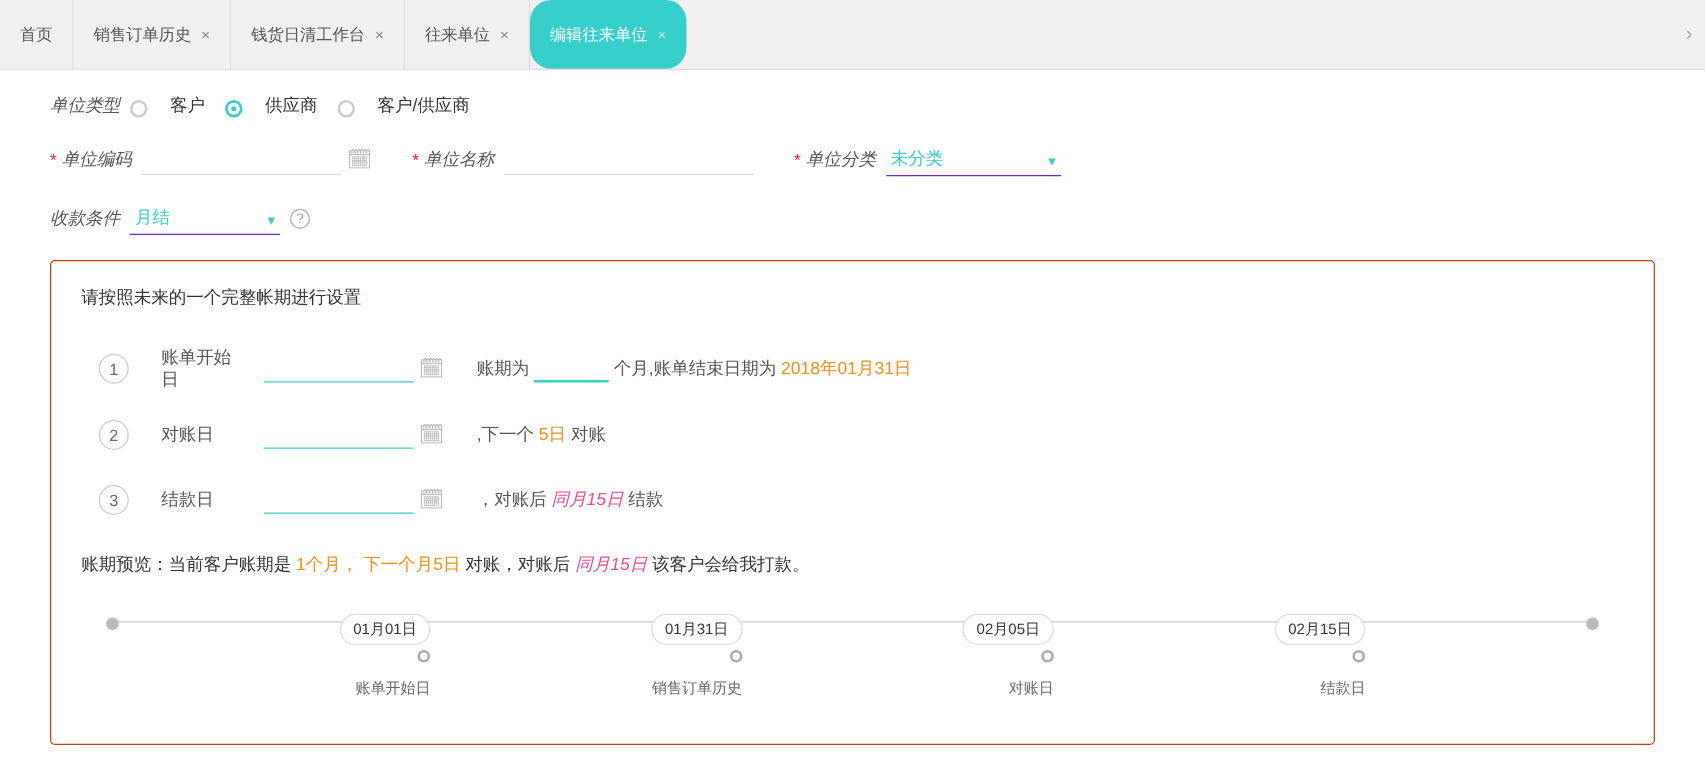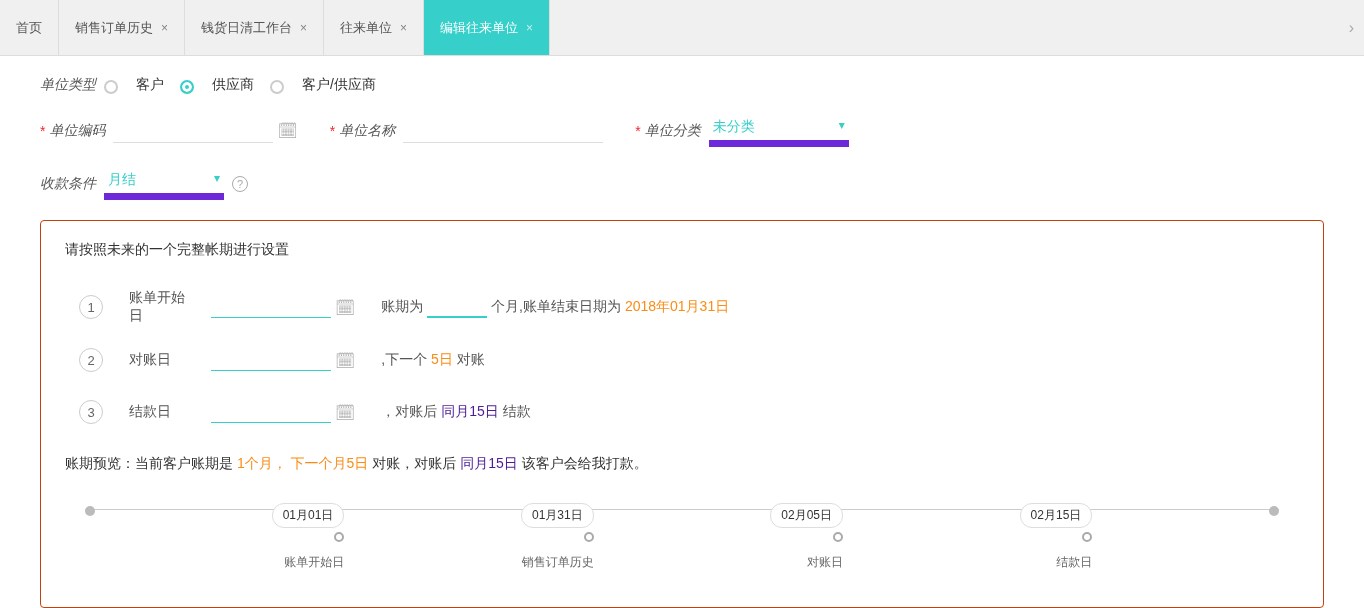--- a/index.html
+++ b/index.html
@@ -9,21 +9,21 @@
     .tab-bar {
       display: flex; align-items: stretch; background: #f0f0f0;
       border-bottom: 1px solid #ddd; height: 56px;
     }
     .tab {
       display: flex; align-items: center; padding: 0 16px; cursor: pointer;
       border-right: 1px solid #ddd; color: #555; font-size: 13px; white-space: nowrap;
       background: #f0f0f0; position: relative;
     }
     .tab.active {
-      background: #36cfc9; color: #fff;
+      background: #36cfc9; color: #fff; border-radius: 17px;
     }
     .tab .close-btn {
       margin-left: 8px; font-size: 12px; cursor: pointer; opacity: 0.7;
     }
     .tab-more {
       margin-left: auto; display: flex; align-items: center;
       padding: 0 10px; cursor: pointer; font-size: 16px; color: #aaa;
     }
 
     
@@ -55,21 +55,21 @@
     
     .input-field {
       border: none; border-bottom: 1px solid #ddd; outline: none;
       padding: 4px 4px; font-size: 14px; color: #333; width: 160px;
     }
     .input-with-icon { position: relative; display: inline-flex; align-items: center; }
     .input-icon { color: #aaa; margin-left: 4px; cursor: pointer; font-size: 16px; }
 
     
     .select-field {
-      display: inline-flex; align-items: flex-start; border-bottom: 7px solid #6d28d9;
+      display: inline-flex; align-items: flex-end; border-bottom: 1px solid #6d28d9;
       padding: 4px 4px; cursor: pointer; min-width: 140px;
     }
     .select-value { flex: 1; color: #36cfc9; }
     .select-arrow { color: #36cfc9; font-size: 12px; margin-left: 8px; }
 
     
     .help-icon {
       display: inline-flex; align-items: center; justify-content: center;
       width: 16px; height: 16px; border-radius: 50%; border: 1px solid #aaa;
       color: #aaa; font-size: 11px; cursor: pointer; margin-left: 8px;
@@ -93,21 +93,21 @@
       display: flex; align-items: center; justify-content: center;
       font-size: 13px; color: #666;
     }
     .step-name { color: #555; min-width: 60px; }
     .step-date-input {
       border: none; border-bottom: 1px solid #36cfc9; outline: none;
       padding: 2px 4px; font-size: 14px; color: #333; width: 120px;
     }
     .step-desc { color: #555; }
     .highlight-orange { color: #fa8c16; }
-    .highlight-cyan { color: #4c1d95; }
+    .highlight-cyan { color: #ec4899; font-style: italic; }
     .period-input {
       border: none; border-bottom: 2px solid #36cfc9; outline: none;
       padding: 2px 4px; font-size: 14px; color: #333; width: 60px;
     }
 
     
     .preview-section { padding: 16px 0; }
     .preview-text { font-size: 14px; color: #333; margin-bottom: 20px; }
     .timeline-label-box {
       border: 1px solid #ddd; border-radius: 12px;

